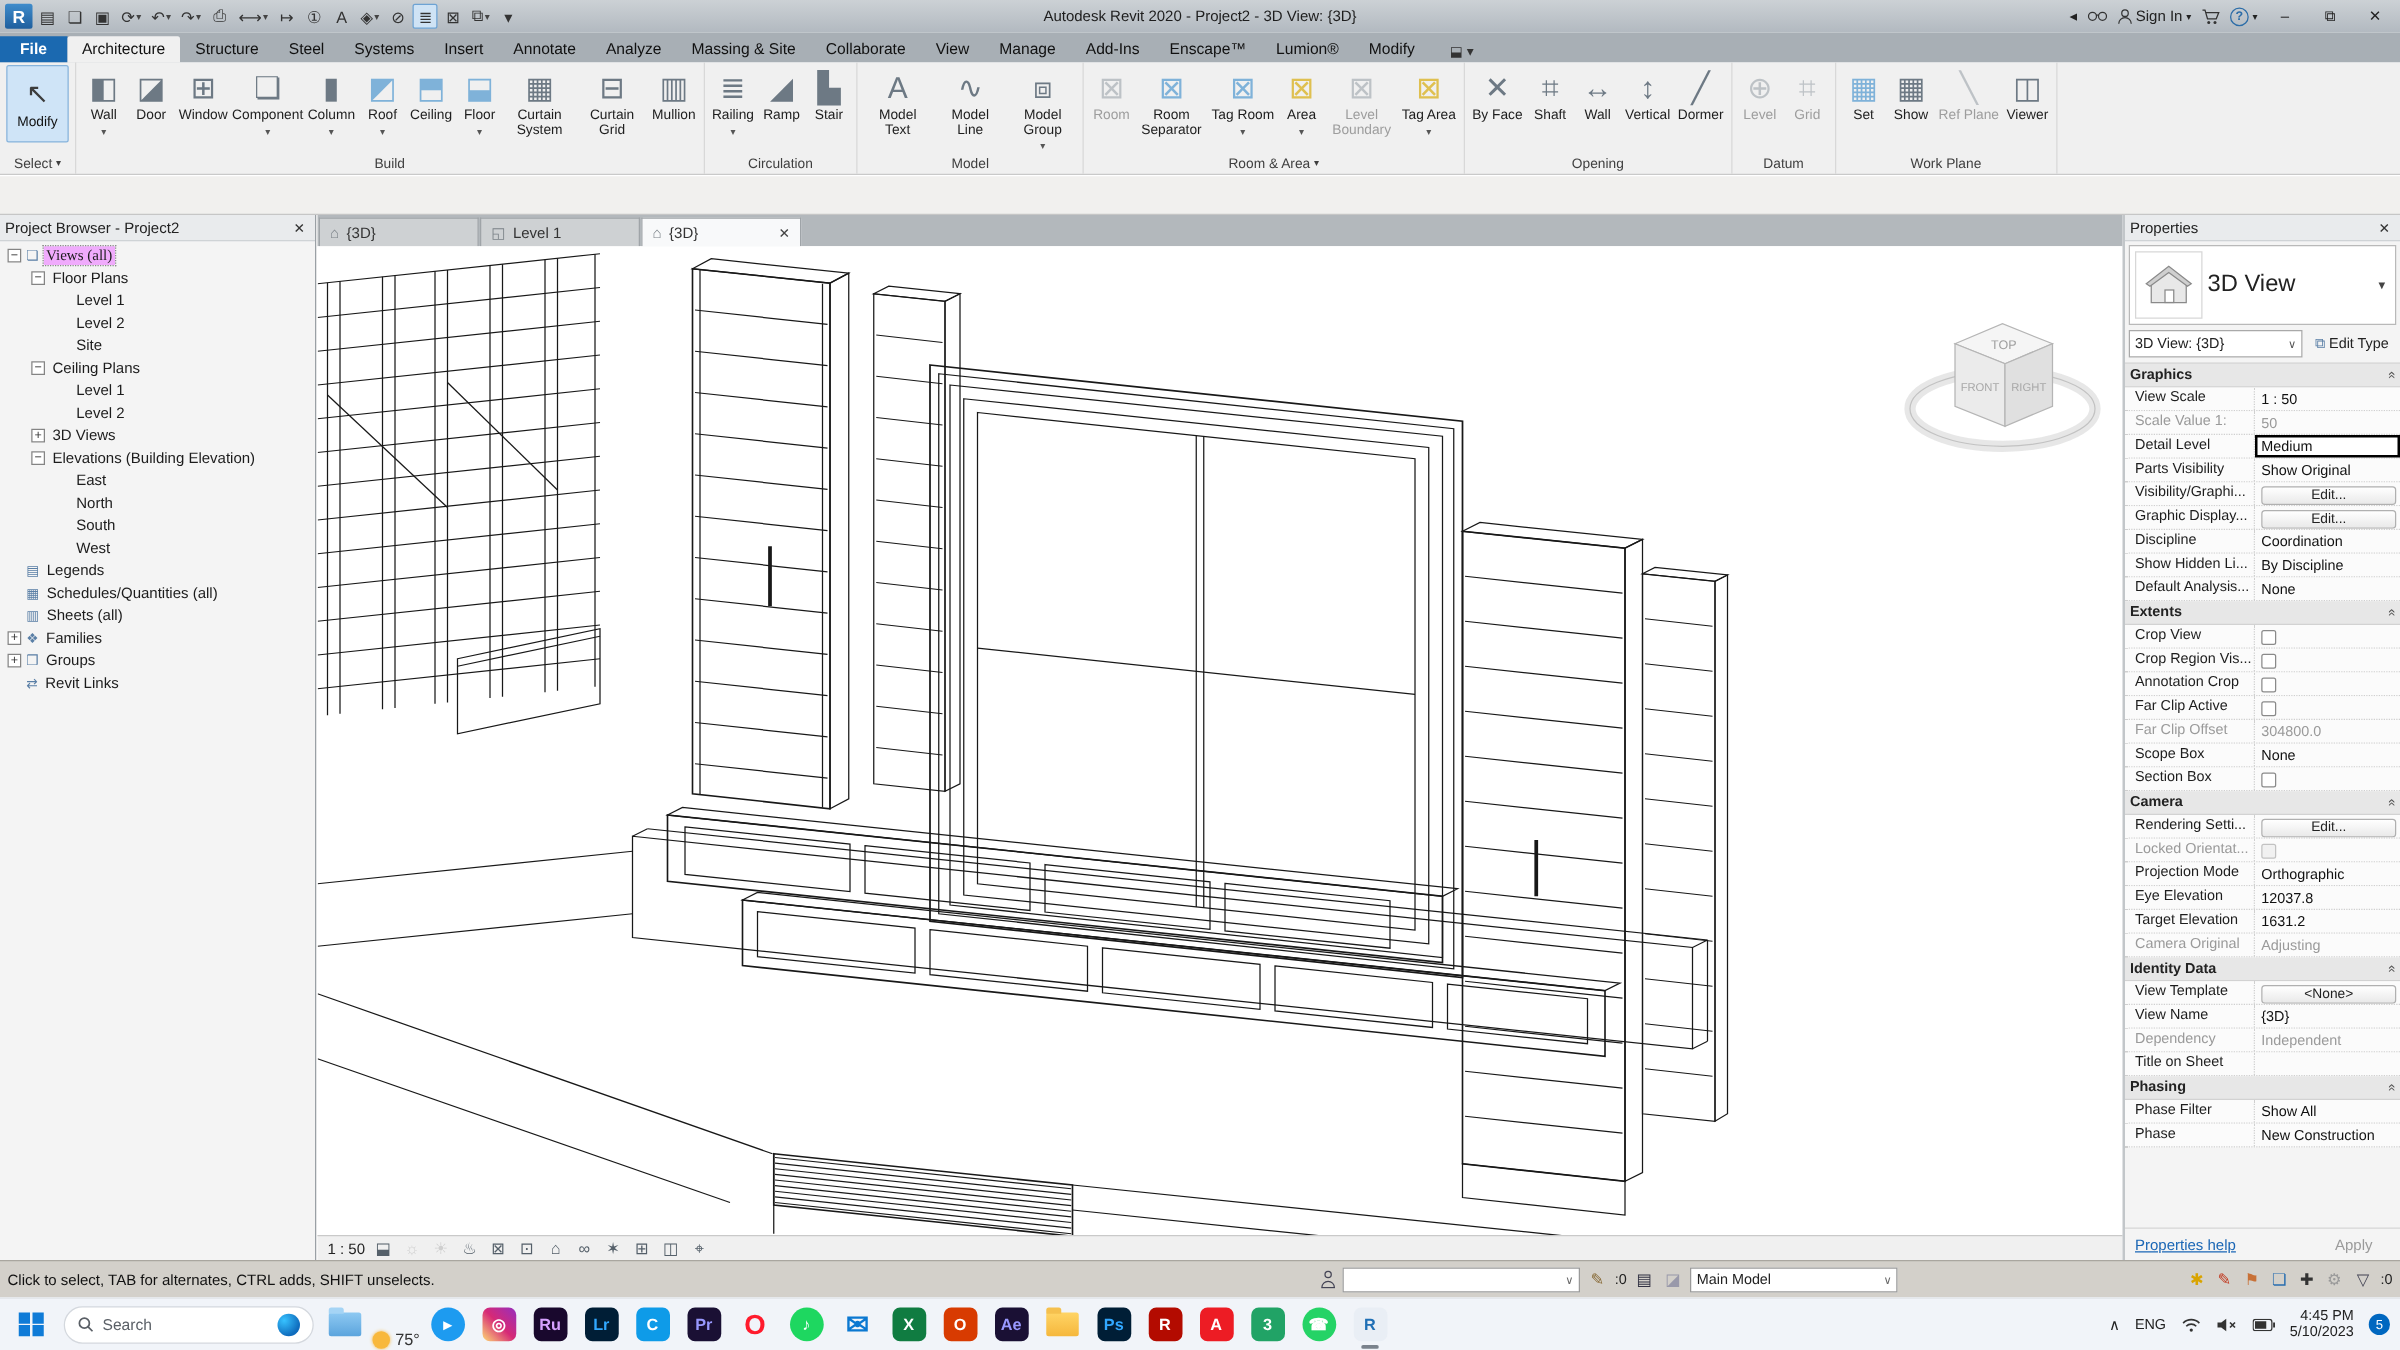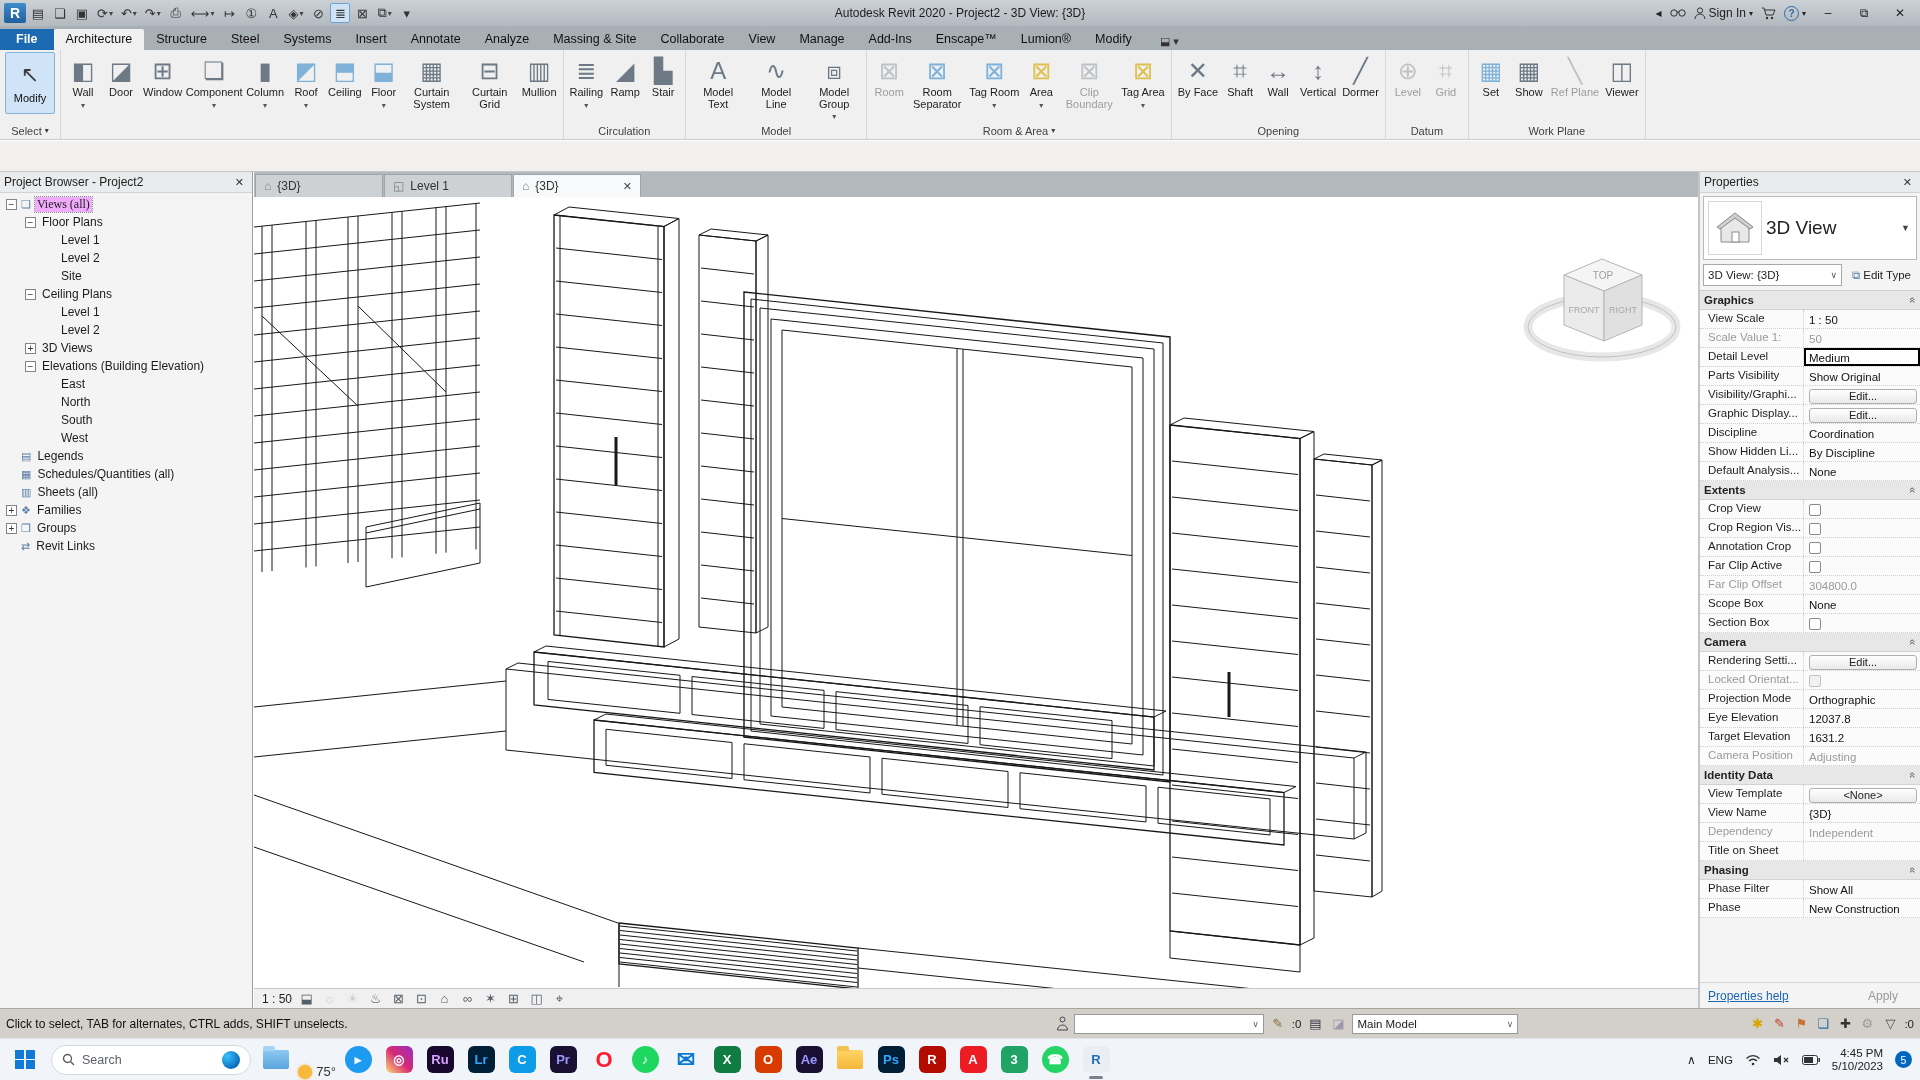--- a/index.html
+++ b/index.html
@@ -264,20 +264,23 @@
         </div>
         <div class="rtool">
           <span class="ricon">⊟</span>
           <span class="rlbl">Curtain Grid</span>
         </div>
         <div class="rtool">
           <span class="ricon">▥</span>
           <span class="rlbl">Mullion</span>
         </div>
       </div>
+      <div class="plabel">
+        <span>Build</span>
+      </div>
     </div>
     <div class="rpanel">
       <div class="rtools">
         <div class="rtool">
           <span class="ricon">≣</span>
           <span class="rlbl">Railing</span>
           <span class="tarrow">▾</span>
         </div>
         <div class="rtool">
           <span class="ricon">◢</span>
@@ -327,21 +330,21 @@
           <span class="rlbl">Tag Room</span>
           <span class="tarrow">▾</span>
         </div>
         <div class="rtool">
           <span class="ricon t-yellow">⊠</span>
           <span class="rlbl">Area</span>
           <span class="tarrow">▾</span>
         </div>
         <div class="rtool disabled">
           <span class="ricon">⊠</span>
-          <span class="rlbl">Clip Boundary</span>
+          <span class="rlbl">Level Boundary</span>
         </div>
         <div class="rtool">
           <span class="ricon t-yellow">⊠</span>
           <span class="rlbl">Tag Area</span>
           <span class="tarrow">▾</span>
         </div>
       </div>
       <div class="plabel">
         <span>Room &amp; Area</span>
         <span class="parrow">▾</span>
@@ -835,21 +838,21 @@
       </div>
       <div class="prow">
         <div class="plab">Eye Elevation</div>
         <div class="pval">12037.8</div>
       </div>
       <div class="prow">
         <div class="plab">Target Elevation</div>
         <div class="pval">1631.2</div>
       </div>
       <div class="prow">
-        <div class="plab dim">Camera Position</div>
+        <div class="plab dim">Camera Original</div>
         <div class="pval dim">Adjusting</div>
       </div>
       <div class="psection">
         <span>Identity Data</span>
         <span class="pschev">«</span>
       </div>
       <div class="prow">
         <div class="plab">View Template</div>
         <div class="pval">
           <button class="pbtn">&lt;None&gt;</button>

